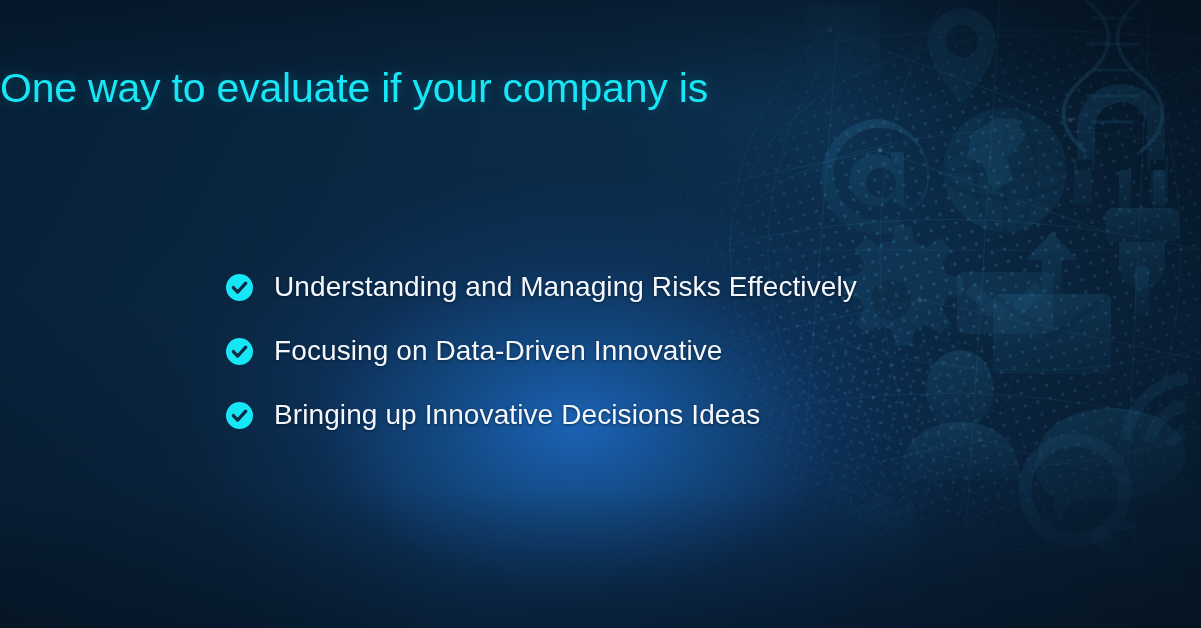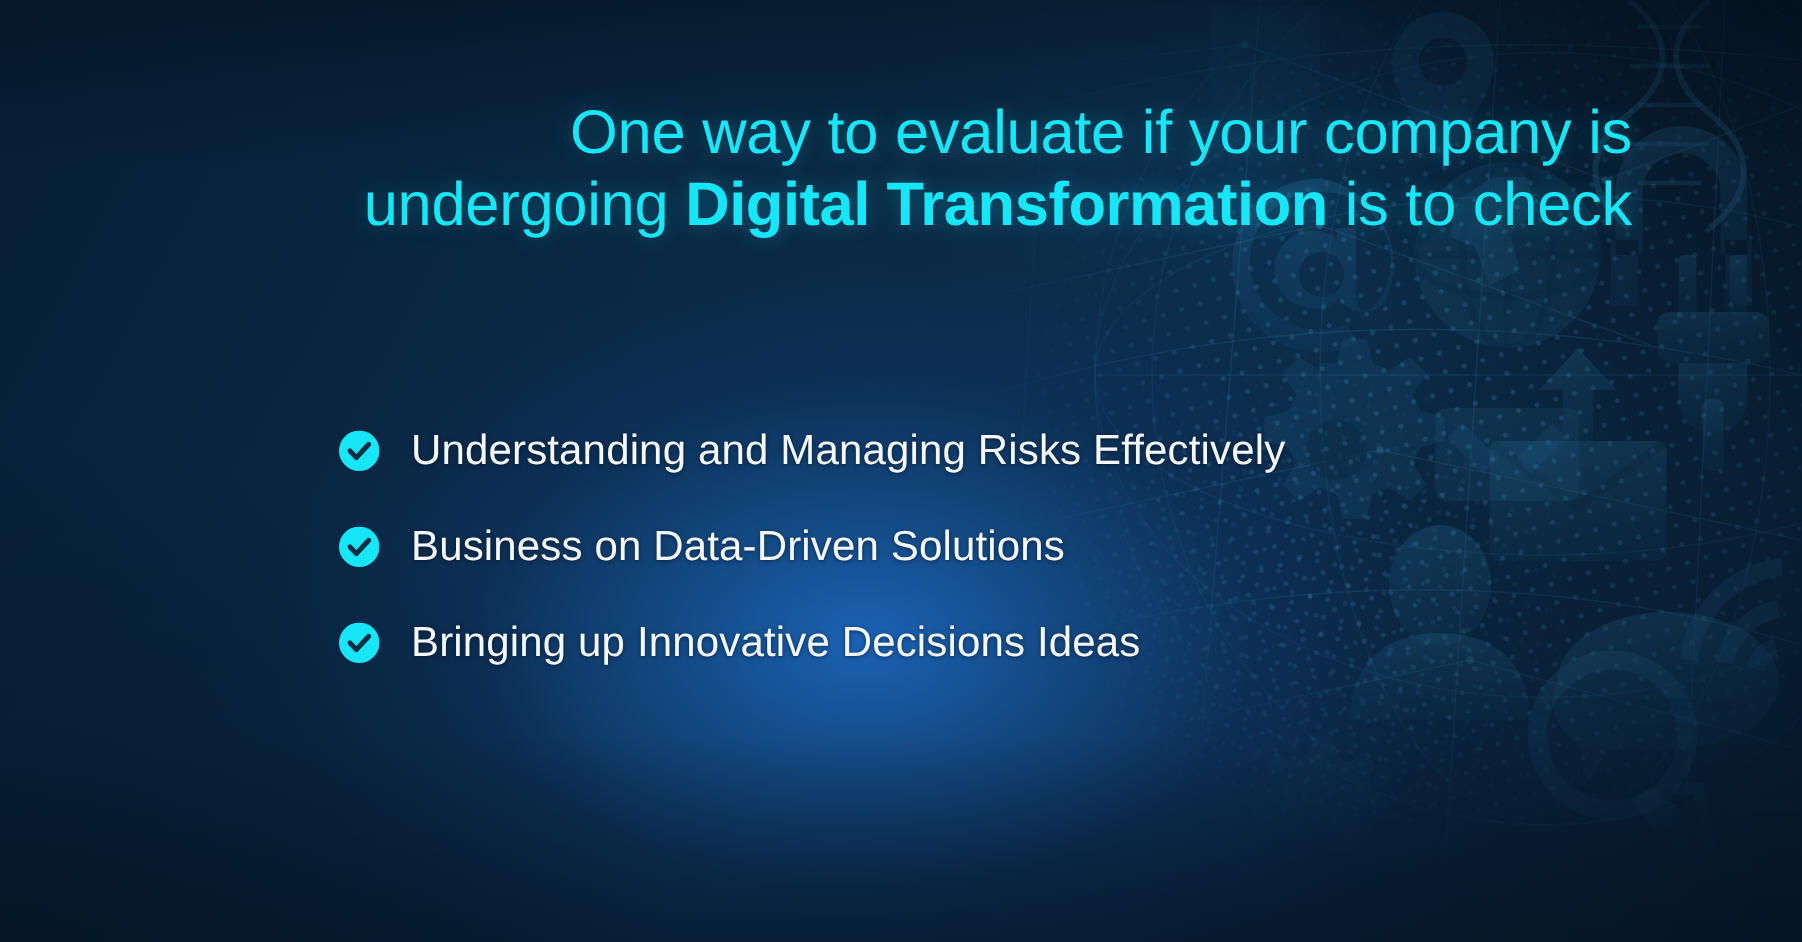--- a/index.html
+++ b/index.html
@@ -79,35 +79,35 @@
   
   .content {
     position: absolute;
     inset: 0;
   }
   .headline {
     position: absolute;
     top: 64px;
     left: 0;
     width: 1088px;
-    text-align: right;
+    text-align: left;
     color: #16e6f5;
     font-size: 41px;
     line-height: 48px;
     letter-spacing: -0.2px;
     font-weight: 400;
     text-shadow: 0 0 14px rgba(18,220,245,0.30);
   }
   .headline .hl-line { display: block; white-space: nowrap; }
   .headline .hl-strong { font-weight: 700; letter-spacing: -0.3px; }
 
   .bullets {
     position: absolute;
     left: 226px;
-    top: 268px;
+    top: 255px;
   }
   .bullet-row {
     display: flex;
     align-items: center;
     height: 64px;
   }
   .bullet-icon {
     flex: 0 0 auto;
     width: 27px;
     height: 27px;
@@ -270,40 +270,39 @@
   </svg>
 
   <div class="bg-dots"></div>
   <div class="bg-dots2"></div>
   <div class="bg-vignette"></div>
 
   <div class="content">
 
     <div class="headline">
       <span class="hl-line">One way to evaluate if your company is</span>
-      <span class="hl-line"><span>undergoing </span><span class="hl-strong">Digital Transformation</span><span> is to check</span></span>
     </div>
 
     <div class="bullets">
 
       <div class="bullet-row">
         <svg class="bullet-icon" viewBox="0 0 27 27">
           <circle cx="13.5" cy="13.5" r="13.5" fill="#16e6f5"></circle>
           <path d="M7.3 13.6 l4.3 4.5 l8.2 -8.9" fill="none" stroke="#0d2b45" stroke-width="3.3" stroke-linecap="round" stroke-linejoin="round"></path>
         </svg>
         <span class="bullet-text">Understanding and Managing Risks Effectively</span>
       </div>
 
 
       <div class="bullet-row">
         <svg class="bullet-icon" viewBox="0 0 27 27">
           <circle cx="13.5" cy="13.5" r="13.5" fill="#16e6f5"></circle>
           <path d="M7.3 13.6 l4.3 4.5 l8.2 -8.9" fill="none" stroke="#0d2b45" stroke-width="3.3" stroke-linecap="round" stroke-linejoin="round"></path>
         </svg>
-        <span class="bullet-text">Business on Data-Driven Solutions</span>
+        <span class="bullet-text">Focusing on Data-Driven Innovative</span>
       </div>
 
       <div class="bullet-row">
         <svg class="bullet-icon" viewBox="0 0 27 27">
           <circle cx="13.5" cy="13.5" r="13.5" fill="#16e6f5"></circle>
           <path d="M7.3 13.6 l4.3 4.5 l8.2 -8.9" fill="none" stroke="#0d2b45" stroke-width="3.3" stroke-linecap="round" stroke-linejoin="round"></path>
         </svg>
         <span class="bullet-text">Bringing up Innovative Decisions Ideas</span>
       </div>
 

